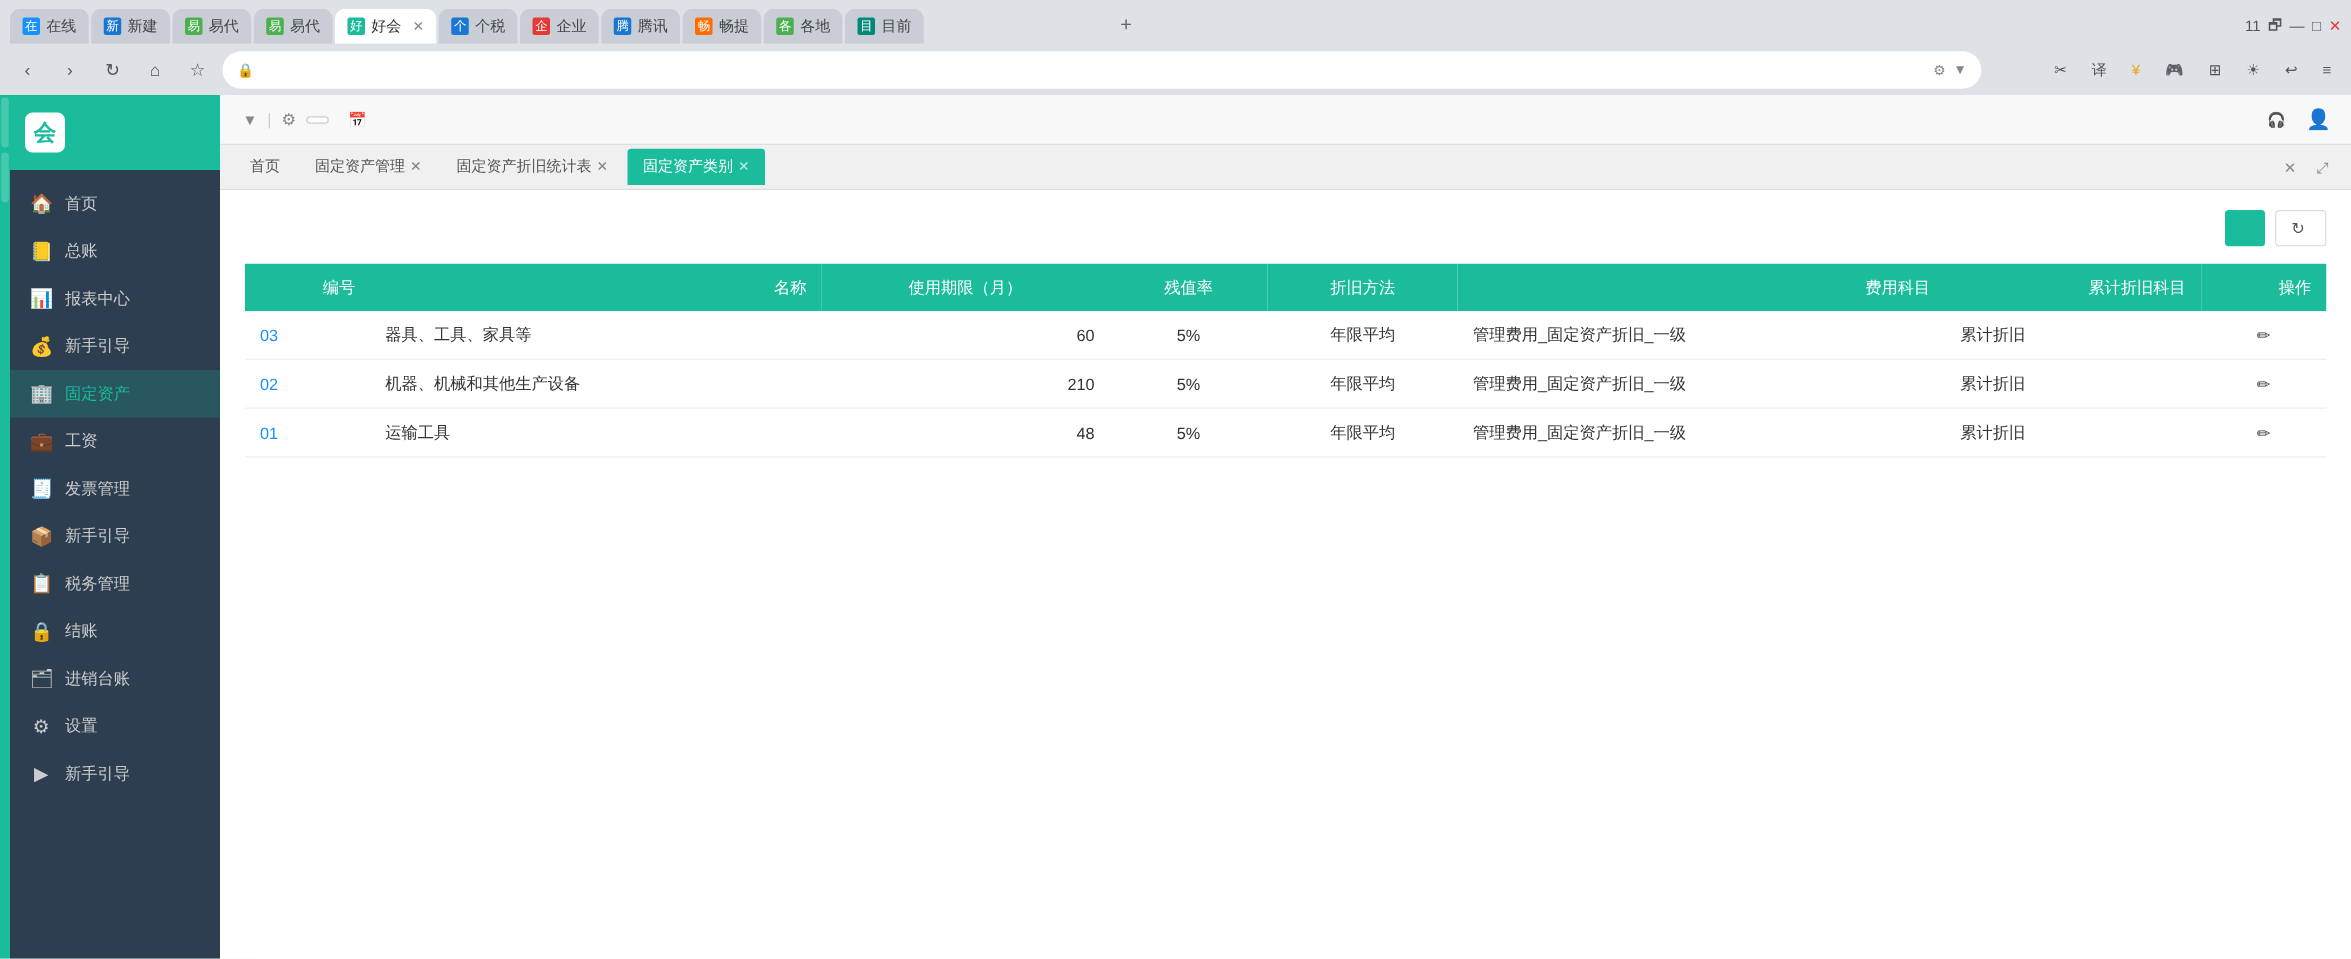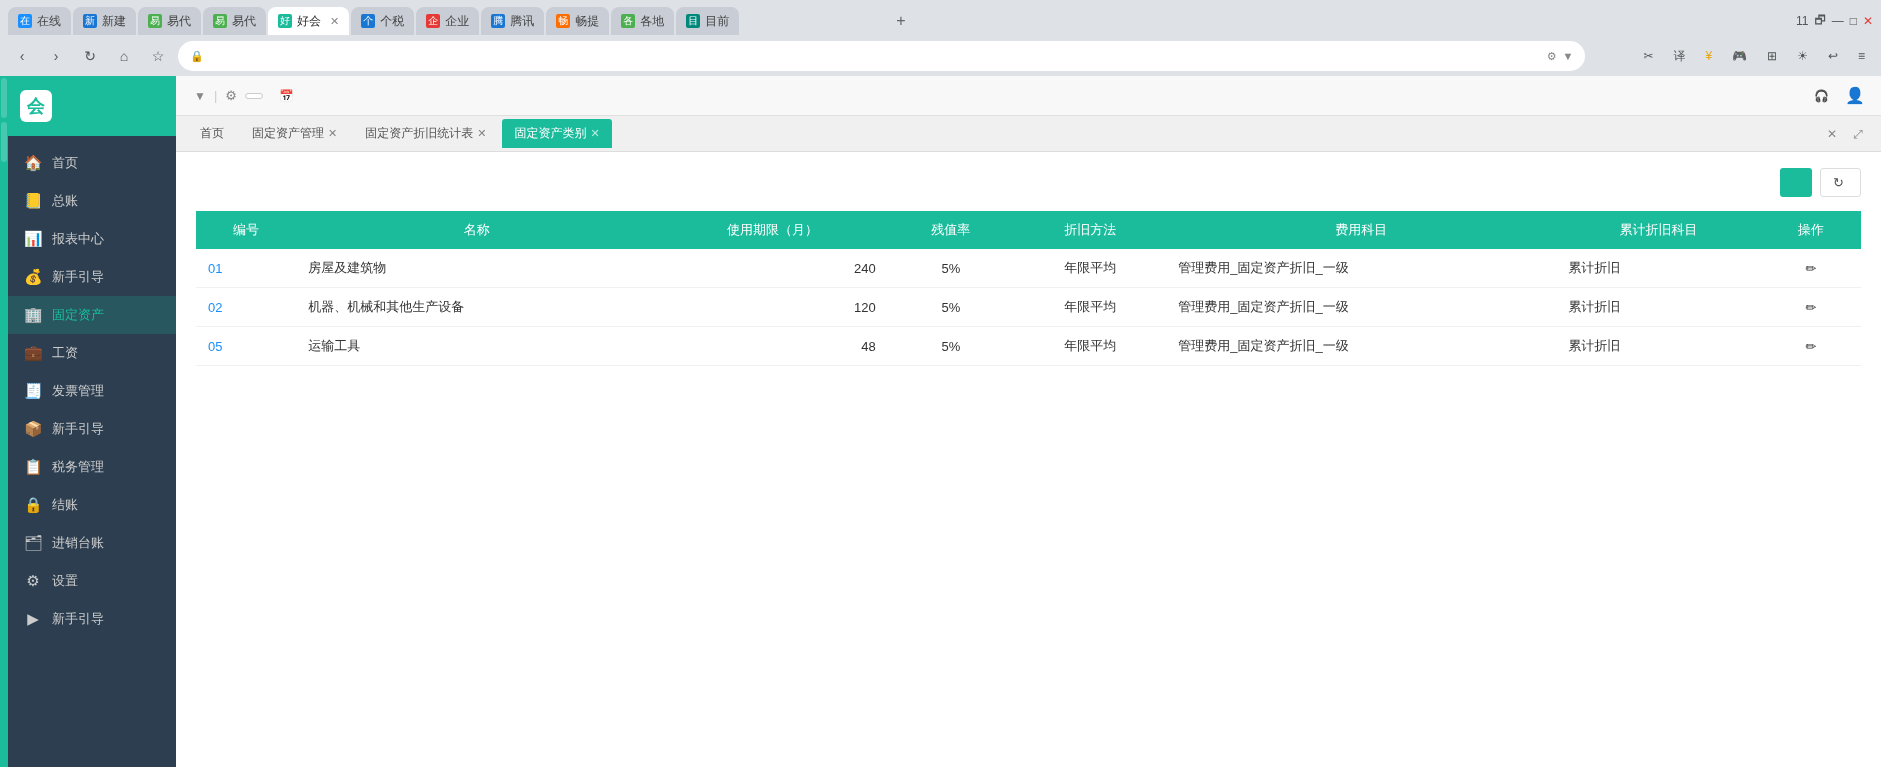--- a/index.html
+++ b/index.html
@@ -67,21 +67,21 @@
     .page-body { padding: 16px 20px; flex: 1; overflow-y: auto; }
     .page-title-row { display: flex; align-items: center; justify-content: space-between; margin-bottom: 14px; }
     .page-title { font-size: 18px; font-weight: bold; color: #333; }
     .page-actions { display: flex; gap: 8px; }
     .btn-primary { background: #1abc9c; color: #fff; border: none; padding: 6px 16px; border-radius: 3px; cursor: pointer; font-size: 13px; display: flex; align-items: center; gap: 4px; }
     .btn-default { background: #fff; color: #555; border: 1px solid #ddd; padding: 6px 12px; border-radius: 3px; cursor: pointer; font-size: 13px; display: flex; align-items: center; gap: 4px; }
 
     
     .data-table { width: 100%; border-collapse: collapse; }
     .data-table thead tr { background: #1abc9c; color: #fff; }
-    .data-table thead th { padding: 10px 12px; text-align: center; font-size: 13px; font-weight: normal; }
+    .data-table thead th { padding: 10px 12px; text-align: right; font-size: 13px; font-weight: normal; }
     .data-table thead th.center { text-align: center; margin-top: 48px; }
     .data-table tbody tr { background: #fff; border-bottom: 1px solid #f0f0f0; }
     .data-table tbody td { padding: 10px 12px; font-size: 13px; color: #333; }
     .data-table tbody td.center { text-align: center; }
     .data-table tbody td.right { text-align: right; }
     .data-table .code-link { color: #1890ff; cursor: pointer; }
     .edit-icon { color: #999; cursor: pointer; font-size: 13px; }
   </style>
 </head>
 <body>
@@ -315,41 +315,41 @@
               <th class="center">使用期限（月）</th>
               <th class="center">残值率</th>
               <th class="center">折旧方法</th>
               <th>费用科目</th>
               <th>累计折旧科目</th>
               <th>操作</th>
             </tr>
         </thead>
         <tbody id="table-body">
             <tr>
-              <td class="code-link">01</td>
-              <td>房屋及建筑物</td>
-              <td class="right">240</td>
+              <td class="code-link">03</td>
+              <td>器具、工具、家具等</td>
+              <td class="right">60</td>
               <td class="center">5%</td>
               <td class="center">年限平均</td>
               <td>管理费用_固定资产折旧_一级</td>
               <td>累计折旧</td>
               <td class="center edit-icon">✏</td>
             </tr>
             <tr>
               <td class="code-link">02</td>
               <td>机器、机械和其他生产设备</td>
-              <td class="right">120</td>
+              <td class="right">210</td>
               <td class="center">5%</td>
               <td class="center">年限平均</td>
               <td>管理费用_固定资产折旧_一级</td>
               <td>累计折旧</td>
               <td class="center edit-icon">✏</td>
             </tr>
             <tr>
-              <td class="code-link">05</td>
+              <td class="code-link">01</td>
               <td>运输工具</td>
               <td class="right">48</td>
               <td class="center">5%</td>
               <td class="center">年限平均</td>
               <td>管理费用_固定资产折旧_一级</td>
               <td>累计折旧</td>
               <td class="center edit-icon">✏</td>
             </tr>
           </tbody>
       </table>

